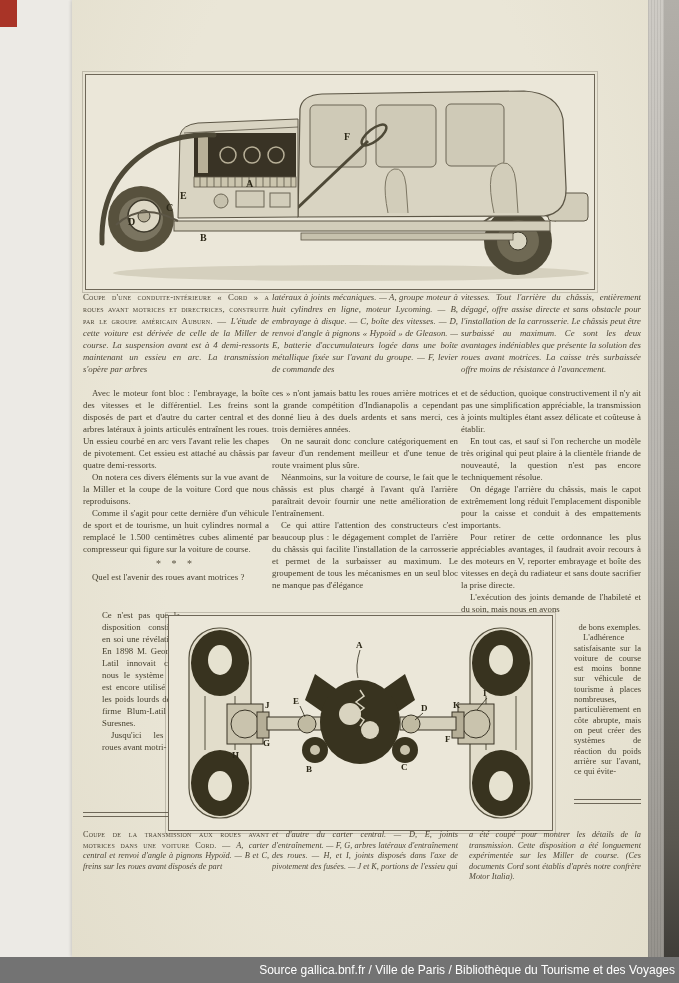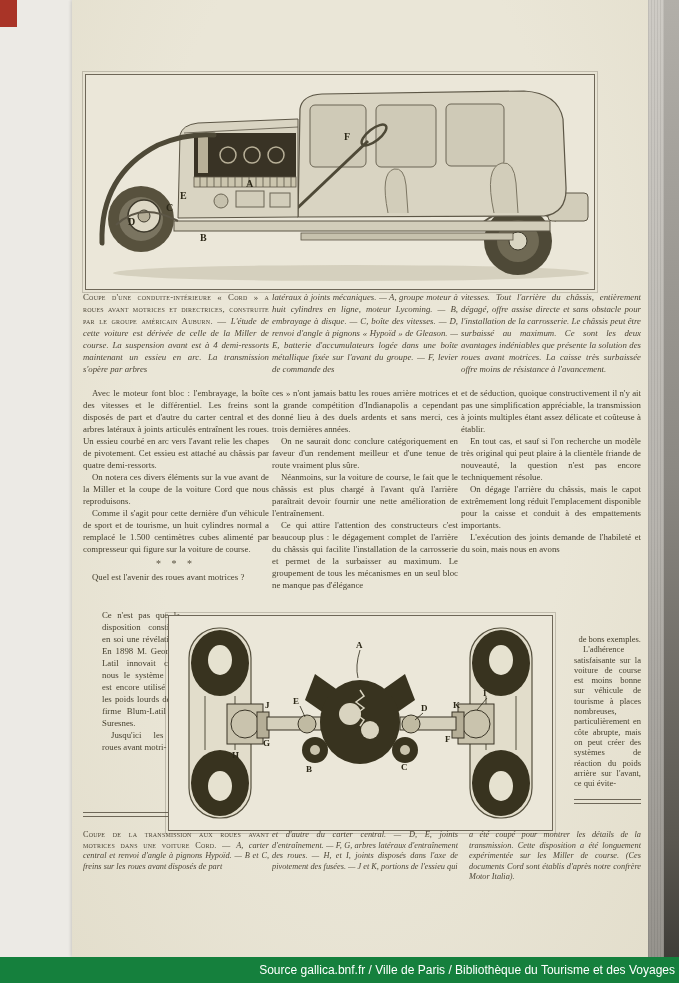--- a/index.html
+++ b/index.html
@@ -15,21 +15,21 @@
     background:radial-gradient(ellipse at 50% 38%, #eae6d7 55%, #e3decc 100%);
     box-shadow:3px 0 7px rgba(0,0,0,.20), -1px 0 3px rgba(0,0,0,.10);
   }
   .edge1{position:absolute;left:648px;top:0;width:16px;height:957px;
     background:
       repeating-linear-gradient(90deg, rgba(0,0,0,.07) 0 1px, transparent 1px 3px),
       linear-gradient(180deg,#cecbc5,#b7b4ae 55%,#96938d);}
   .edge2{position:absolute;left:664px;top:0;width:15px;height:957px;
     background:linear-gradient(180deg,#b2afa9,#8b8882 50%,#5a5750 88%,#3f3d38);}
   .footer-bar{
-    position:absolute;left:0;top:957px;width:679px;height:26px;background:#15803d;
+    position:absolute;left:0;top:957px;width:679px;height:26px;background:#737373;
     color:#fff;display:flex;align-items:center;justify-content:flex-end;
     font-family:"Liberation Sans", sans-serif;font-size:12px;padding-right:4px;box-sizing:border-box;
   }
   
   .masthead-row{position:absolute;left:12px;right:10px;top:46px;height:18px;
     display:flex;align-items:center;color:#57503f;}
   .page-num,.issue{font-size:9.5px;letter-spacing:.5px;color:#6a6351;}
   .dotrule{flex:1;height:0;border-bottom:2px dotted #736c59;margin:0 7px;transform:translateY(-2px);}
   .masthead{font-style:italic;font-weight:700;font-size:20px;letter-spacing:1px;color:#473f2e;
     text-shadow:0 0 1px rgba(71,63,46,.4);margin:0 4px;}
@@ -42,21 +42,21 @@
   
   .tx{position:absolute;overflow:hidden;color:#46402f;}
   .figcap{font-size:8.5px;line-height:11.4px;text-align:justify;color:#4c4536;}
   .figcap .sc{font-variant:small-caps;letter-spacing:.25px;}
   .figcap .it{font-style:italic;}
   .botcap{font-size:8.3px;line-height:10.5px;text-align:justify;color:#4c4536;}
   .botcap .sc{font-variant:small-caps;letter-spacing:.2px;font-family:Liberation Serif, serif;}
   .botcap .it{font-style:italic;}
   .bodytext p{font-size:8.8px;line-height:12px;text-align:justify;margin:0;text-indent:9px;}
   .bodytext p.noindent{text-indent:0;}
-  .bodytext p.align-right{text-align:right;text-indent:0;margin-top:12px;}
+  .bodytext p.align-right{text-align:right;text-indent:0;}
   .sep{font-size:10px;text-align:center;letter-spacing:4px;margin:3px 0 2px 0;color:#57503f;}
   .col-a{left:11px;top:291px;width:186px;height:318px;}
   .col-a .figcap{margin-bottom:12px;}
   .col-a-narrow{left:11px;top:609px;width:78px;height:200px;margin-left:19px;}
   .col-b{left:200px;top:291px;width:186px;height:330px;}
   .col-b .figcap{margin-bottom:12px;font-family:Liberation Serif, serif;}
   .col-c{left:389px;top:291px;width:180px;height:332px;}
   .col-c .figcap{margin-bottom:12px;}
   .col-c-narrow{left:502px;top:622px;width:67px;height:174px;}
   .col-c-narrow p{font-size:8.5px;line-height:10.3px;}
@@ -155,20 +155,21 @@
     <p>On ne saurait donc conclure catégoriquement en faveur d'un rendement meilleur et d'une tenue de route vraiment plus sûre.</p>
     <p>Néanmoins, sur la voiture de course, le fait que le châssis est plus chargé à l'avant qu'à l'arrière paraîtrait devoir fournir une nette amélioration de l'entraînement.</p>
     <p>Ce qui attire l'attention des constructeurs c'est beaucoup plus : le dégagement complet de l'arrière du châssis qui facilite l'installation de la carrosserie et permet de la surbaisser au maximum. Le groupement de tous les mécanismes en un seul bloc ne manque pas d'élégance</p>
   </div>
 
   <div class="tx col-c bodytext">
     <p class="figcap it noindent" style="text-indent:0;font-style:italic">vitesses. Tout l'arrière du châssis, entièrement dégagé, offre assise directe et sans obstacle pour l'installation de la carrosserie. Le châssis peut être surbaissé au maximum. Ce sont les deux avantages indéniables que présente la solution des roues avant motrices. La caisse très surbaissée offre moins de résistance à l'avancement.</p>
     <p class="noindent">et de séduction, quoique constructivement il n'y ait pas une simplification appréciable, la transmission à joints multiples étant assez délicate et coûteuse à établir.</p>
     <p>En tout cas, et sauf si l'on recherche un modèle très original qui peut plaire à la clientèle friande de nouveauté, la question n'est pas encore techniquement résolue.</p>
     <p>On dégage l'arrière du châssis, mais le capot extrêmement long réduit l'emplacement disponible pour la caisse et conduit à des empattements importants.</p>
+    <p>Pour retirer de cette ordonnance les plus appréciables avantages, il faudrait avoir recours à des moteurs en V, reporter embrayage et boîte des vitesses en deçà du radiateur et sans doute sacrifier la prise directe.</p>
     <p>L'exécution des joints demande de l'habileté et du soin, mais nous en avons</p>
   </div>
   <div class="tx col-c-narrow bodytext">
     <p class="align-right">de bons exemples.</p>
     <p>L'adhérence satisfaisante sur la voiture de course est moins bonne sur véhicule de tourisme à places nombreuses, particulièrement en côte abrupte, mais on peut créer des systèmes de réaction du poids arrière sur l'avant, ce qui évite-</p>
   </div>
   <div class="dbl-rule rule-c"></div>
 
   <figure class="fig fig2" style="margin:0">
     <svg viewBox="0 0 383 214">

